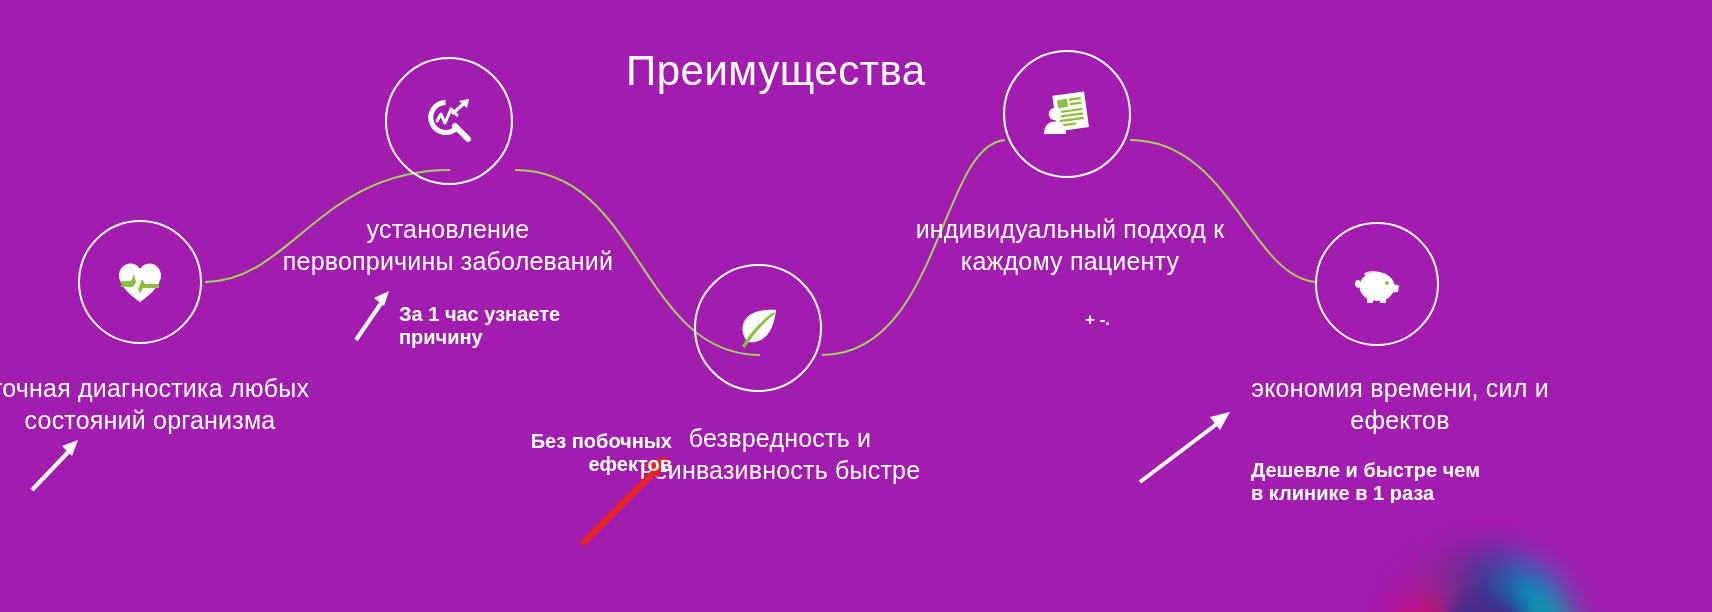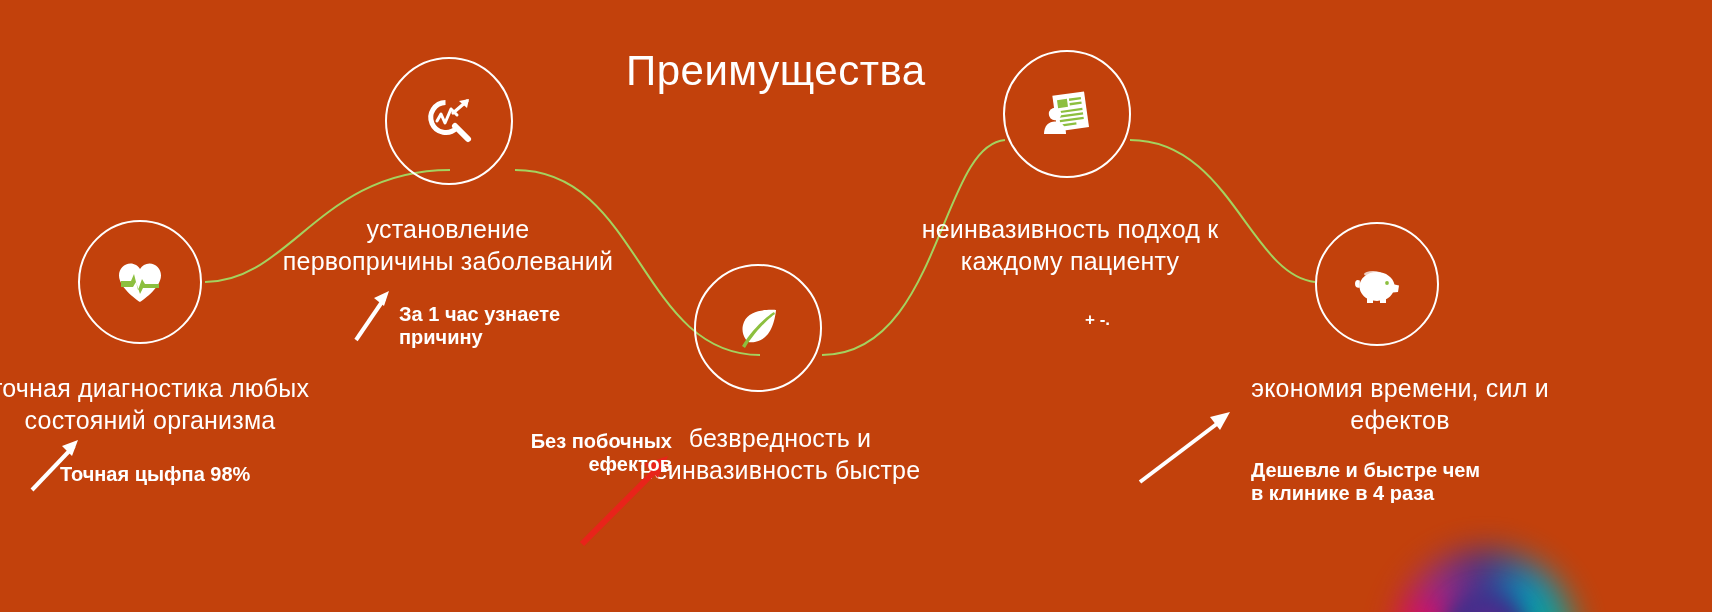--- a/index.html
+++ b/index.html
@@ -5,21 +5,21 @@
   html, body {
     margin: 0;
     padding: 0;
     background: #8cbf3f;
   }
   #stage {
     position: relative;
     width: 1712px;
     height: 612px;
     overflow: hidden;
-    background: #c2410c;
+    background: #a21caf;
     font-family: "Liberation Sans", sans-serif;
     color: #ffffff;
   }
   
   .rainbow-blur {
     position: absolute;
     left: 1395px;
     top: 550px;
     width: 180px;
     height: 180px;
@@ -127,21 +127,20 @@
         <path fill="#8cbf3f" d="M4,20 L14,20 L17,13 L21,29 L25,18 L28,23 L42,23 L42,27 L26,27 L23,33 L19,21 L16,26 L4,26 Z"></path>
       </svg>
     </span>
   </div>
   <div class="caption" style="left:-20px; top:372px; width:340px;">точная диагностика любых
 состояний организма</div>
   <svg style="position:absolute; left:26px; top:436px;" width="60" height="60" viewBox="0 0 60 60">
     <line x1="6" y1="54" x2="48" y2="10" stroke="#ffffff" stroke-width="4"></line>
     <polygon points="52,4 36,10 46,20" fill="#ffffff"></polygon>
   </svg>
-  <div class="note" style="left:60px; top:463px; width:230px;">Точная цыфпа 98%</div>
 
   <div class="node" style="left:385px; top:57px; width:128px; height:128px;">
     <span>
       <svg width="48" height="48" viewBox="0 0 48 48">
         <path fill="none" stroke="#ffffff" stroke-width="5" d="M20.5,5.5 A15,15 0 1 0 31.5,31"></path>
         <line x1="30" y1="29" x2="43" y2="42" stroke="#ffffff" stroke-width="6" stroke-linecap="round"></line>
         <polyline points="12,24 16,17 20,26 26,12 32,18" fill="none" stroke="#ffffff" stroke-width="3" stroke-linejoin="round" stroke-linecap="round"></polyline>
         <line x1="28" y1="16" x2="42" y2="4" stroke="#ffffff" stroke-width="3.2" stroke-linecap="round"></line>
         <polygon points="44,2 34,4 42,11" fill="#ffffff"></polygon>
       </svg>
@@ -183,36 +182,36 @@
           <rect x="18" y="20" width="24" height="2.2" fill="#8cbf3f"></rect>
           <rect x="18" y="24.5" width="24" height="2.2" fill="#8cbf3f"></rect>
           <rect x="18" y="29" width="24" height="2.2" fill="#8cbf3f"></rect>
           <rect x="18" y="33.5" width="16" height="2.2" fill="#8cbf3f"></rect>
         </g>
         <circle cx="14" cy="24" r="6.2" fill="#ffffff"></circle>
         <path fill="#ffffff" d="M3,44 C3,35.5 8,31.5 14,31.5 C20,31.5 25,35.5 25,44 Z"></path>
       </svg>
     </span>
   </div>
-  <div class="caption" style="left:895px; top:213px; width:350px;">неинвазивность подход к
+  <div class="caption" style="left:895px; top:213px; width:350px;">индивидуальный подход к
 каждому пациенту</div>
   <div class="plusminus" style="left:1085px; top:310px;">+ -.</div>
 
   <div class="node" style="left:1315px; top:222px; width:124px; height:124px;">
     <span>
       <svg width="48" height="40" viewBox="0 0 48 40">
         <ellipse cx="20" cy="10" rx="9" ry="3" fill="#ffffff" opacity=".75"></ellipse>
         <path fill="#ffffff" d="M24,8 C33,8 40,13.5 41.5,20.5 L46,21.5 L45,28 L40,28.5 C38.5,31.5 36,33.8 33,35.2 L33,39 L27,39 L27,36.6 C26,36.8 25,36.9 24,36.9 C22.6,36.9 21.3,36.8 20,36.5 L20,39 L14,39 L14,34.4 C9.5,31.8 6.5,27.3 6.5,22.4 C6.5,14.4 14.3,8 24,8 Z"></path>
         <circle cx="34" cy="19" r="1.9" fill="#8cbf3f"></circle>
         <path fill="#ffffff" d="M6.8,16.5 C4,15 2,16.5 2,19.8 C2,22.8 4,24.5 6.8,23.6 Z"></path>
       </svg>
     </span>
   </div>
   <div class="caption" style="left:1225px; top:372px; width:350px;">экономия времени, сил и
 ефектов</div>
   <svg style="position:absolute; left:1132px; top:402px;" width="110" height="90" viewBox="0 0 110 90">
     <line x1="8" y1="80" x2="90" y2="18" stroke="#ffffff" stroke-width="4"></line>
     <polygon points="98,10 78,15 88,28" fill="#ffffff"></polygon>
   </svg>
   <div class="note" style="left:1251px; top:459px; width:240px; overflow:hidden; height:44px;">Дешевле и быстре чем
-в клинике в 4 раза</div>
+в клинике в 1 раза</div>
 
 </div>
 
 </body></html>

